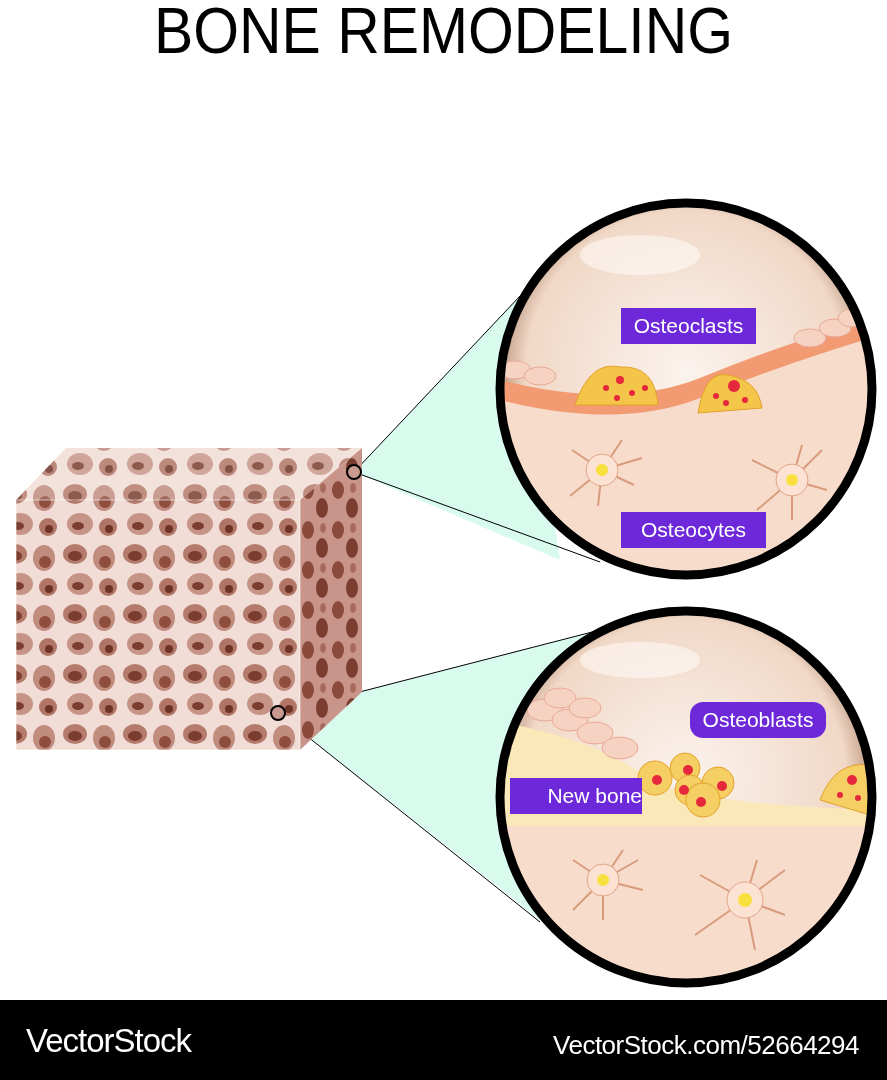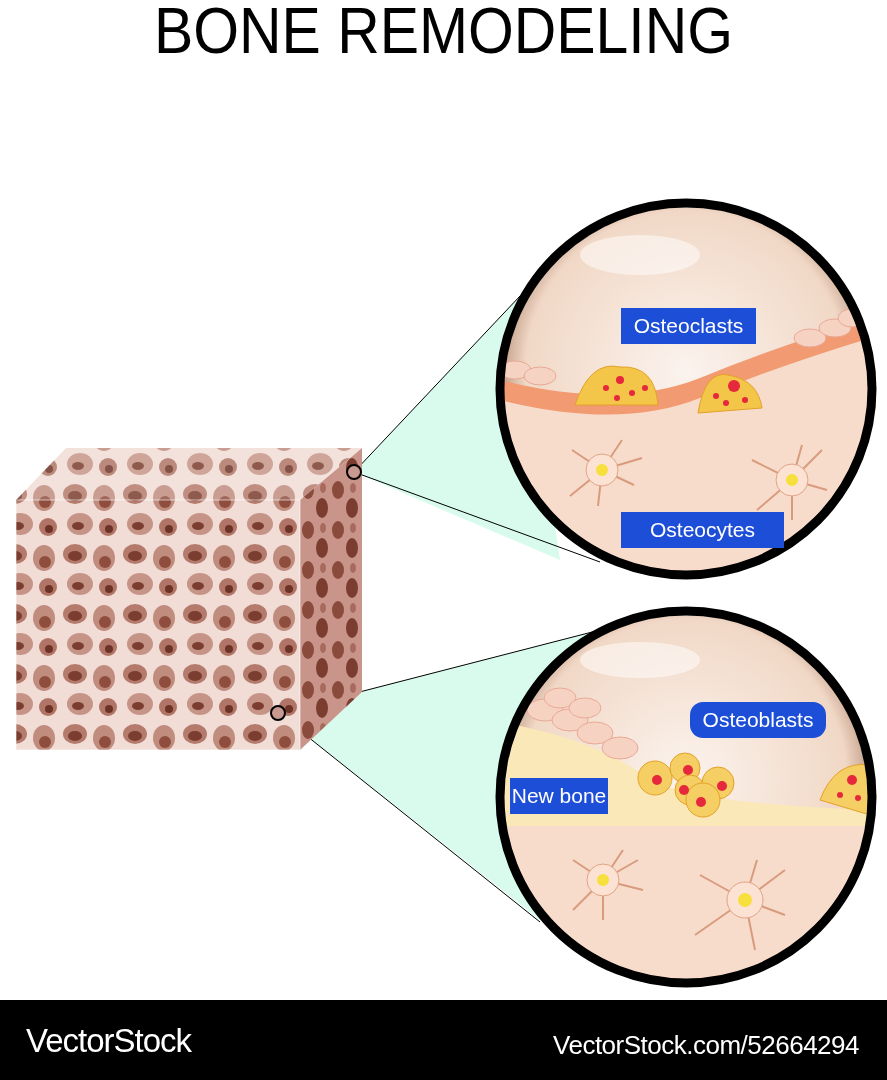--- a/index.html
+++ b/index.html
@@ -1,19 +1,19 @@
 <!DOCTYPE html>
 <html><head>
 <meta charset="utf-8">
 <style>
   html,body{margin:0;padding:0;}
   body{width:887px;height:1080px;position:relative;background:#ffffff;overflow:hidden;font-family:"Liberation Sans",sans-serif;}
   .title{position:absolute;left:0;top:-6px;width:887px;text-align:center;font-size:64px;letter-spacing:0px;color:#000;transform:scaleX(0.92);transform-origin:center;}
   svg.art{position:absolute;left:0;top:0;}
-  .label{position:absolute;background:#1d4ed8;color:#fff;font-size:21px;height:36px;line-height:36px;text-align:center;transform-origin:left center;}
+  .label{position:absolute;background:#6d28d9;color:#fff;font-size:21px;height:36px;line-height:36px;text-align:center;transform-origin:left center;}
   .footer{position:absolute;left:0;top:1000px;width:887px;height:80px;background:#000;}
   .brand{position:absolute;left:26px;top:22px;color:#fff;font-size:33px;letter-spacing:-1px;}
   .url{position:absolute;right:28px;top:30px;color:#fff;font-size:26px;letter-spacing:-0.5px;}
 </style>
 </head>
 <body>
 
 <div class="title">BONE REMODELING</div>
 
 <svg class="art" width="887" height="1000" viewBox="0 0 887 1000">
@@ -147,20 +147,20 @@
       <circle cx="603" cy="880" r="6" fill="#f7e03e"></circle>
       <circle cx="745" cy="900" r="18" fill="#fbe2d3" stroke="#e0a386"></circle>
       <circle cx="745" cy="900" r="7" fill="#f7e03e"></circle>
       <ellipse cx="640" cy="660" rx="60" ry="18" fill="#ffffff" opacity="0.5"></ellipse>
     </g>
     <circle cx="686" cy="797" r="186" fill="none" stroke="#000" stroke-width="9"></circle>
   </g>
 </svg>
 
 <div class="label" style="left:621px;top:308px;width:135px;">Osteoclasts</div>
-<div class="label" style="left:621px;top:512px;width:163px;">Osteocytes</div>
+<div class="label" style="left:621px;top:512px;width:145px;">Osteocytes</div>
 <div class="label" style="left:690px;top:702px;width:136px;border-radius:13px;">Osteoblasts</div>
-<div class="label" style="left:510px;top:778px;width:98px;">New bone</div>
+<div class="label" style="left:510px;top:778px;width:132px;text-align:right;">New bone</div>
 
 <div class="footer">
   <div class="brand">VectorStock</div>
   <div class="url">VectorStock.com/52664294</div>
 </div>
 
 </body></html>

